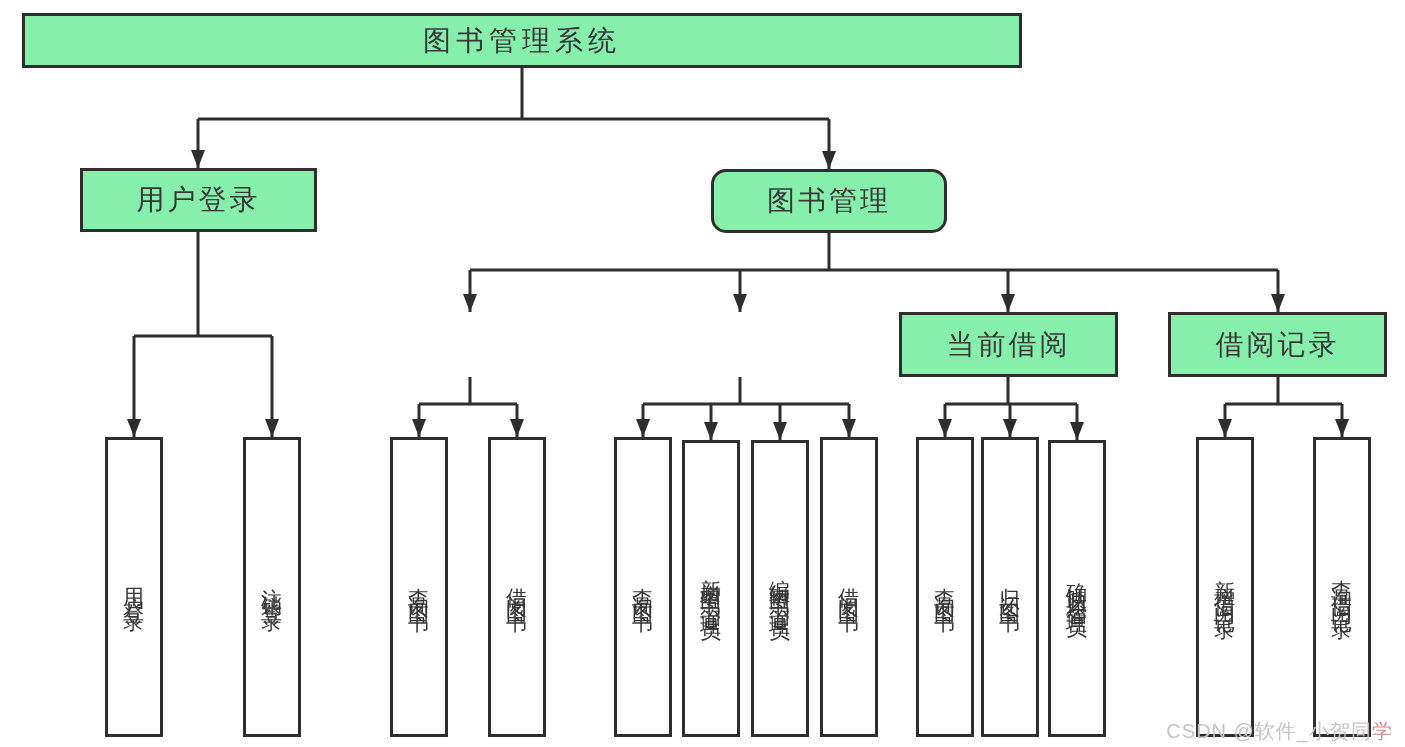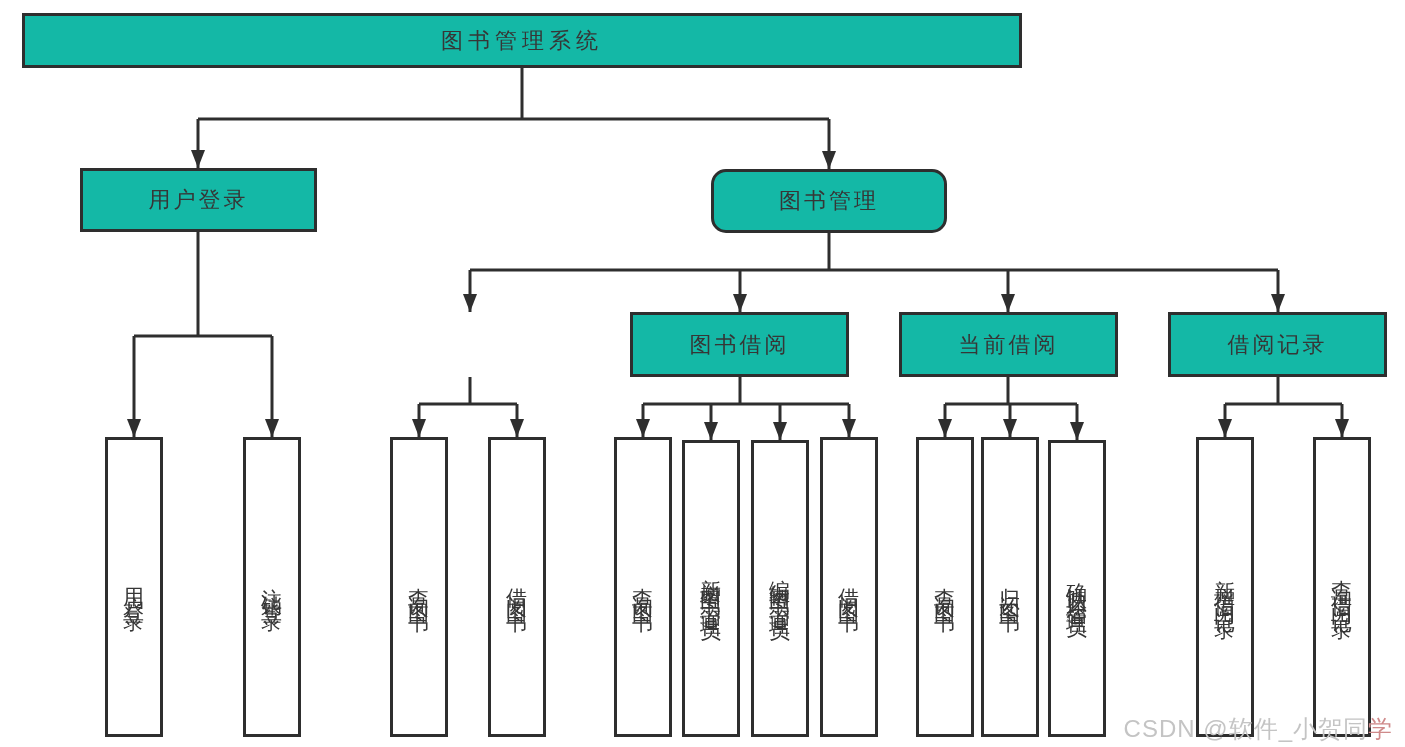--- a/index.html
+++ b/index.html
@@ -12,25 +12,25 @@
     font-family: "Liberation Sans", "DejaVu Sans", sans-serif;
     color: var(--text, #363636);
   }
   #wires { position: absolute; left: 0; top: 0; pointer-events: none; }
   #wires path, #wires line { stroke: var(--line, #2e2e2e); stroke-width: 3; fill: none; }
   #wires marker path { fill: var(--line, #2e2e2e); stroke: none; }
   .hnode {
     position: absolute;
     box-sizing: border-box;
     border: 3px solid var(--line, #2e2e2e);
-    background: #14b8a6;
+    background: #86efac;
     display: flex;
     align-items: center;
     justify-content: center;
-    font-size: 22px;
+    font-size: 28px;
     letter-spacing: 3px;
     white-space: nowrap;
   }
   .vnode {
     position: absolute;
     box-sizing: border-box;
     border: 3px solid var(--line, #2e2e2e);
     background: #ffffff;
     display: flex;
     align-items: center;
@@ -42,21 +42,21 @@
     writing-mode: vertical-rl;
     text-orientation: mixed;
     letter-spacing: 8px;
     line-height: 1;
     white-space: nowrap;
   }
   #watermark {
     position: absolute;
     right: 12px;
     bottom: 2px;
-    font-size: 24px;
+    font-size: 20px;
     letter-spacing: 1px;
     color: var(--wm, #c4c4c4);
     white-space: nowrap;
   }
   #watermark .wm-accent { color: var(--wm-accent, #cf8a8a); }
 </style>
 </head>
 <body>
 
 <div id="canvas">
@@ -103,21 +103,20 @@
 
     <line x1="1225" y1="404" x2="1225" y2="437" marker-end="url(#arrowhead)"></line>
     <line x1="1342" y1="404" x2="1342" y2="437" marker-end="url(#arrowhead)"></line>
   </svg>
 
   <div class="hnode" style="left:22px; top:13px; width:1000px; height:55px; letter-spacing:5px;">图书管理系统</div>
 
   <div class="hnode" style="left:80px; top:168px; width:237px; height:64px;">用户登录</div>
   <div class="hnode" style="left:711px; top:169px; width:236px; height:64px;border-radius:15px;">图书管理</div>
 
-  <div class="hnode" style="left:630px; top:312px; width:219px; height:65px;">图书借阅</div>
   <div class="hnode" style="left:899px; top:312px; width:219px; height:65px;">当前借阅</div>
   <div class="hnode" style="left:1168px; top:312px; width:219px; height:65px;">借阅记录</div>
 
   <div class="vnode" style="left:105px; top:437px; width:58px; height:300px;">
     <span class="vtext">用户登录</span>
   </div>
   <div class="vnode" style="left:243px; top:437px; width:58px; height:300px;">
     <span class="vtext">注销登录</span>
   </div>
 

